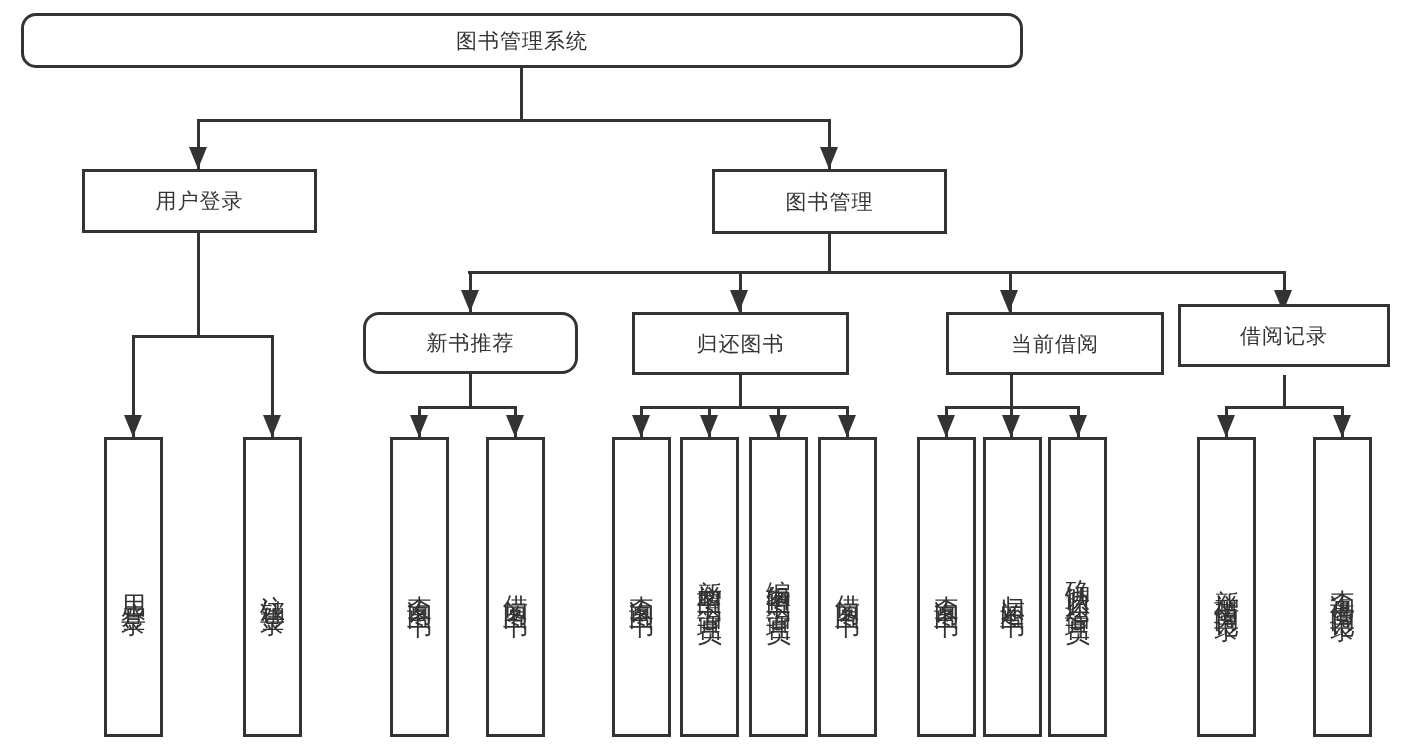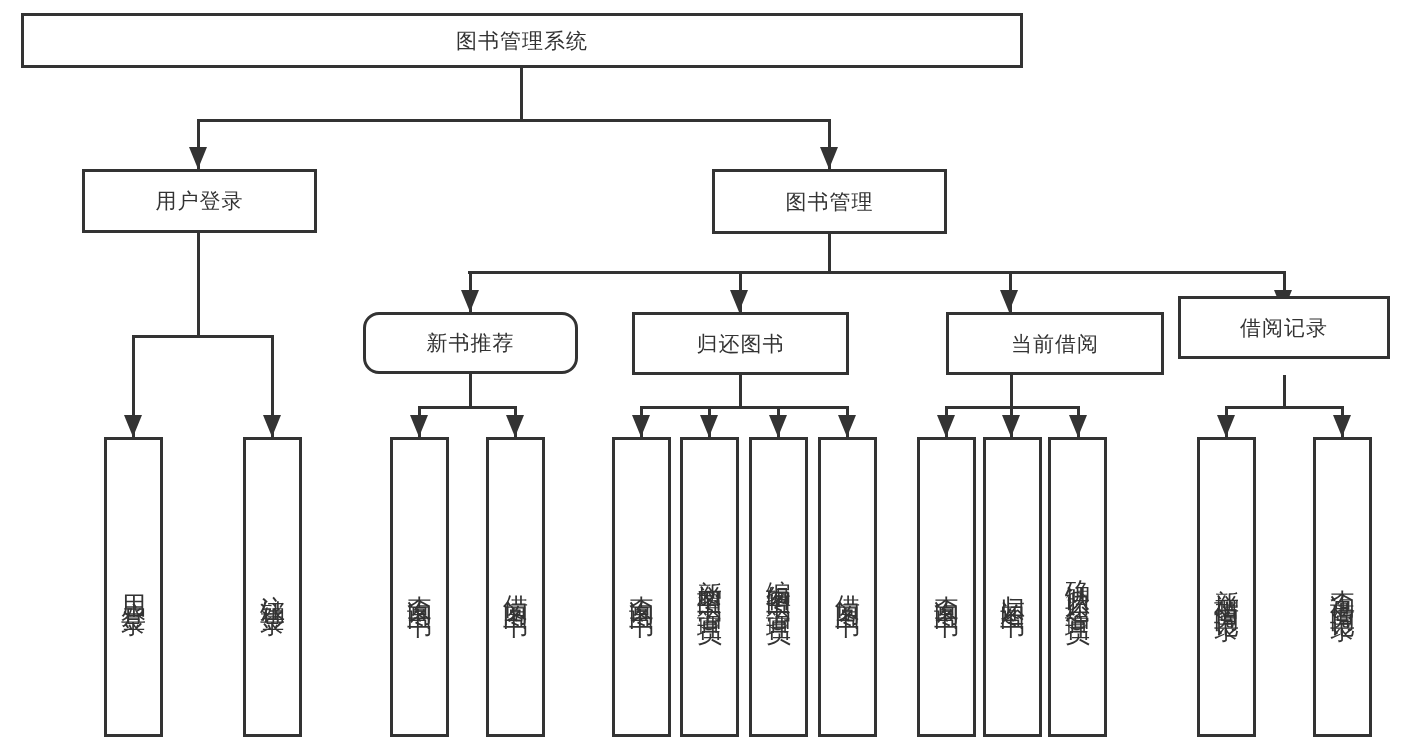--- a/index.html
+++ b/index.html
@@ -69,21 +69,21 @@
     text-shadow: 1px 1px 1px rgba(130,130,130,0.55);
     letter-spacing: 1px;
     z-index: 5;
   }
 </style>
 </head>
 <body>
 
 <div class="canvas">
 
-  <div class="node hnode" style="left:21px;top:13px;width:1002px;height:55px;">
+  <div class="node hnode" style="left:21px;top:13px;width:1002px;height:55px;border-radius:15px;">
     <span>图书管理系统</span>
   </div>
 
   <div class="vline" style="left:520px;top:68px;height:53px;"></div>
   <div class="hline" style="left:197px;top:119px;width:634px;"></div>
   <div class="vline" style="left:197px;top:119px;height:50px;"></div>
   <div class="vline" style="left:828px;top:119px;height:50px;"></div>
   <div class="arrow" style="left:189px;top:147px;"></div>
   <div class="arrow" style="left:820px;top:147px;"></div>
 
@@ -114,21 +114,21 @@
 
   <div class="node hnode" style="left:363px;top:312px;width:215px;height:62px;border-radius:16px;">
     <span>新书推荐</span>
   </div>
   <div class="node hnode" style="left:632px;top:312px;width:217px;height:63px;">
     <span>归还图书</span>
   </div>
   <div class="node hnode" style="left:946px;top:312px;width:218px;height:63px;">
     <span>当前借阅</span>
   </div>
-  <div class="node hnode" style="left:1178px;top:296px;width:212px;height:63px;">
+  <div class="node hnode" style="left:1178px;top:304px;width:212px;height:63px;">
     <span>借阅记录</span>
   </div>
 
   <div class="vline" style="left:469px;top:374px;height:34px;"></div>
   <div class="hline" style="left:418px;top:406px;width:99px;"></div>
   <div class="vline" style="left:418px;top:406px;height:31px;"></div>
   <div class="vline" style="left:514px;top:406px;height:31px;"></div>
   <div class="arrow" style="left:410px;top:415px;"></div>
   <div class="arrow" style="left:506px;top:415px;"></div>
 

